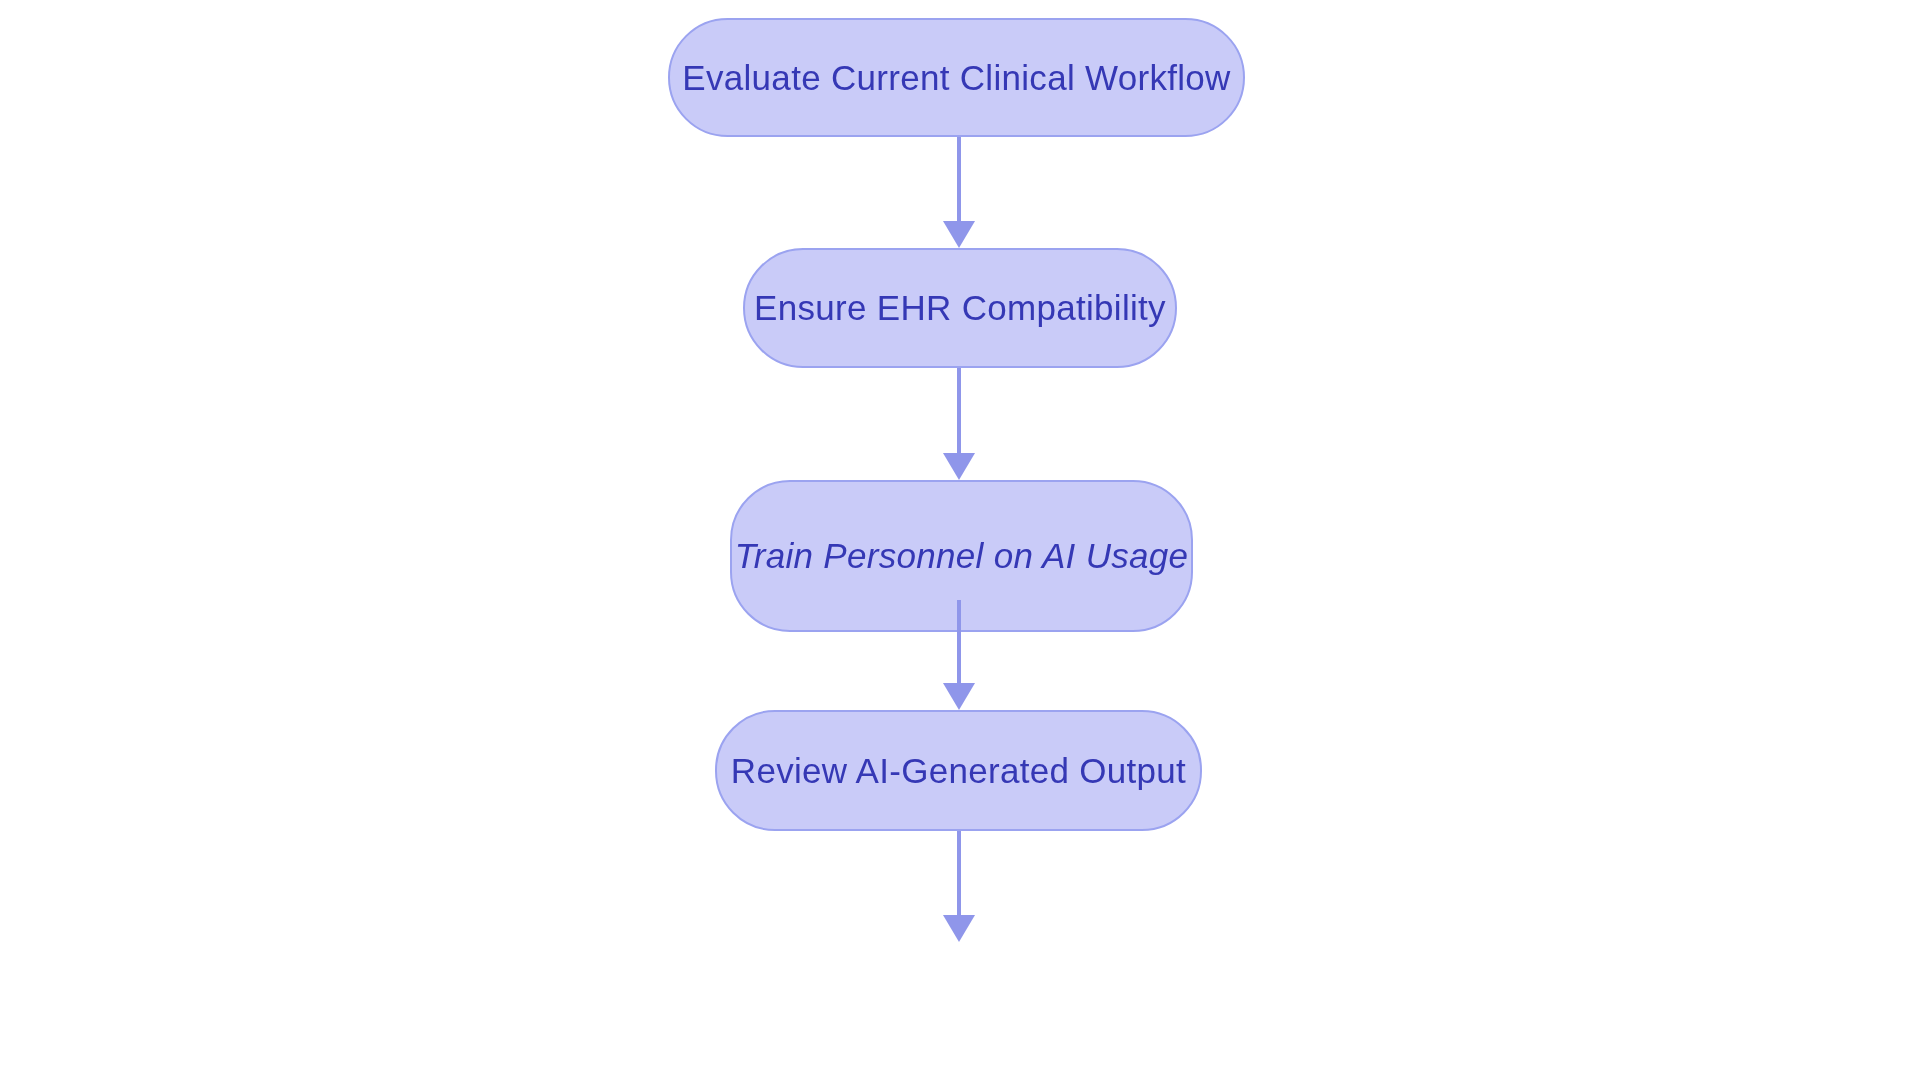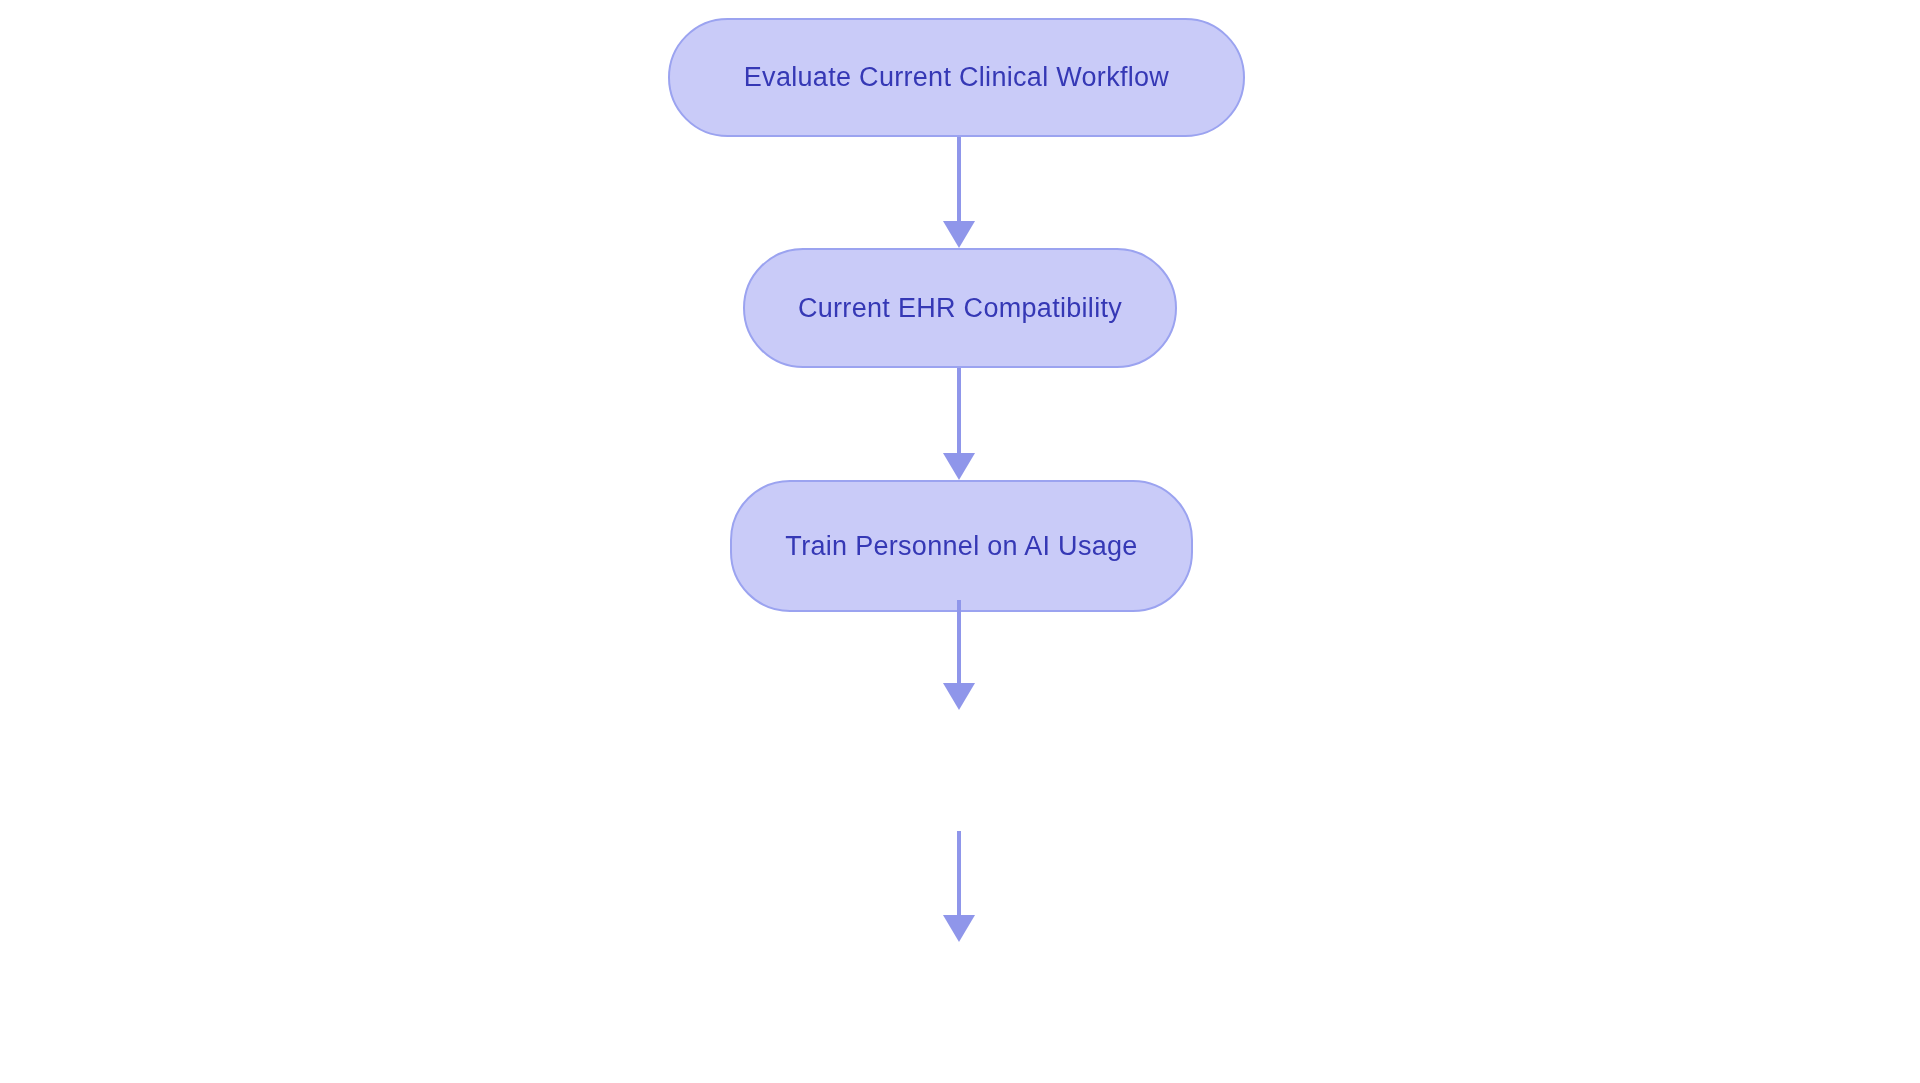--- a/index.html
+++ b/index.html
@@ -27,29 +27,29 @@
     position: absolute;
     display: flex;
     align-items: center;
     justify-content: center;
     background: var(--node-fill);
     border: 2px solid var(--node-border);
     border-radius: 60px;
   }
   .flow-node .label {
     color: var(--text);
-    font-size: 27px;
+    font-size: 35px;
     font-weight: 500;
     letter-spacing: 0.3px;
     white-space: nowrap;
     text-align: center;
   }
   .node-1 { left: 668px; top: 18px;  width: 577px; height: 119px; }
   .node-2 { left: 743px; top: 248px; width: 434px; height: 120px; }
-  .node-3 { left: 730px; top: 480px; width: 463px; height: 132px; }
+  .node-3 { left: 730px; top: 480px; width: 463px; height: 152px; font-style: italic; }
   .node-4 { left: 715px; top: 710px; width: 487px; height: 121px; }
   .node-5 { left: 752px; top: 942px; width: 421px; height: 116px; }
 
   .arrow {
     position: absolute;
     left: 939px;
     width: 40px;
     display: flex;
     flex-direction: column;
     align-items: center;
@@ -80,37 +80,40 @@
   <div class="flow-node node-1">
     <span class="label">Evaluate Current Clinical Workflow</span>
   </div>
 
   <div class="arrow arrow-1">
     <div class="arrow-shaft"></div>
     <div class="arrow-head"></div>
   </div>
 
   <div class="flow-node node-2">
-    <span class="label">Current EHR Compatibility</span>
+    <span class="label">Ensure EHR Compatibility</span>
   </div>
 
   <div class="arrow arrow-2">
     <div class="arrow-shaft"></div>
     <div class="arrow-head"></div>
   </div>
 
   <div class="flow-node node-3">
     <span class="label">Train Personnel on AI Usage</span>
   </div>
 
   <div class="arrow arrow-3">
     <div class="arrow-shaft"></div>
     <div class="arrow-head"></div>
   </div>
 
+  <div class="flow-node node-4">
+    <span class="label">Review AI-Generated Output</span>
+  </div>
 
   <div class="arrow arrow-4">
     <div class="arrow-shaft"></div>
     <div class="arrow-head"></div>
   </div>
 
 
 </div>
 
 </body></html>

